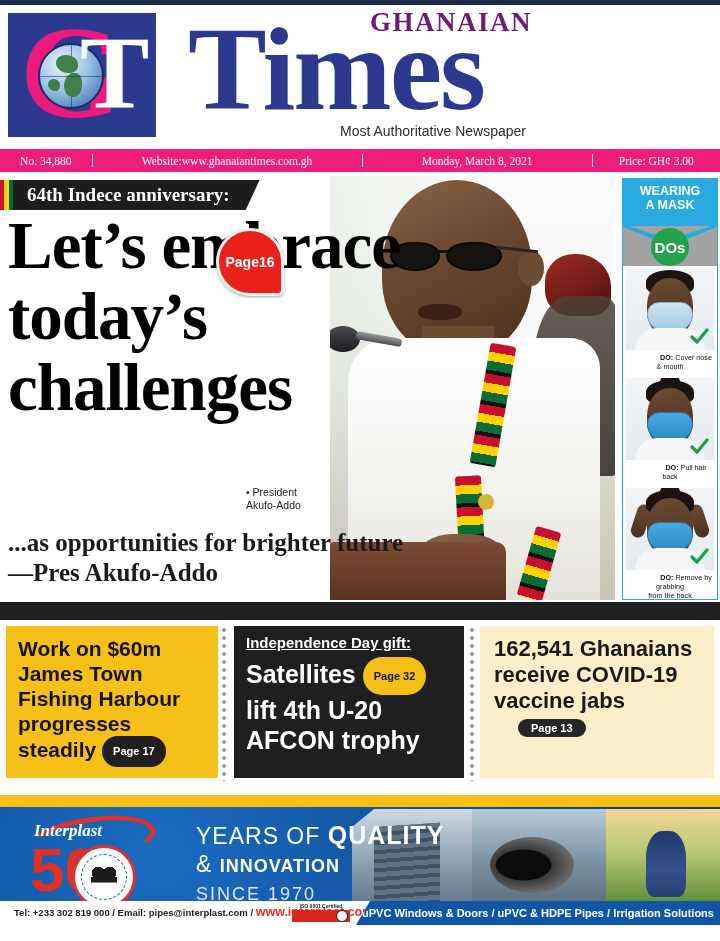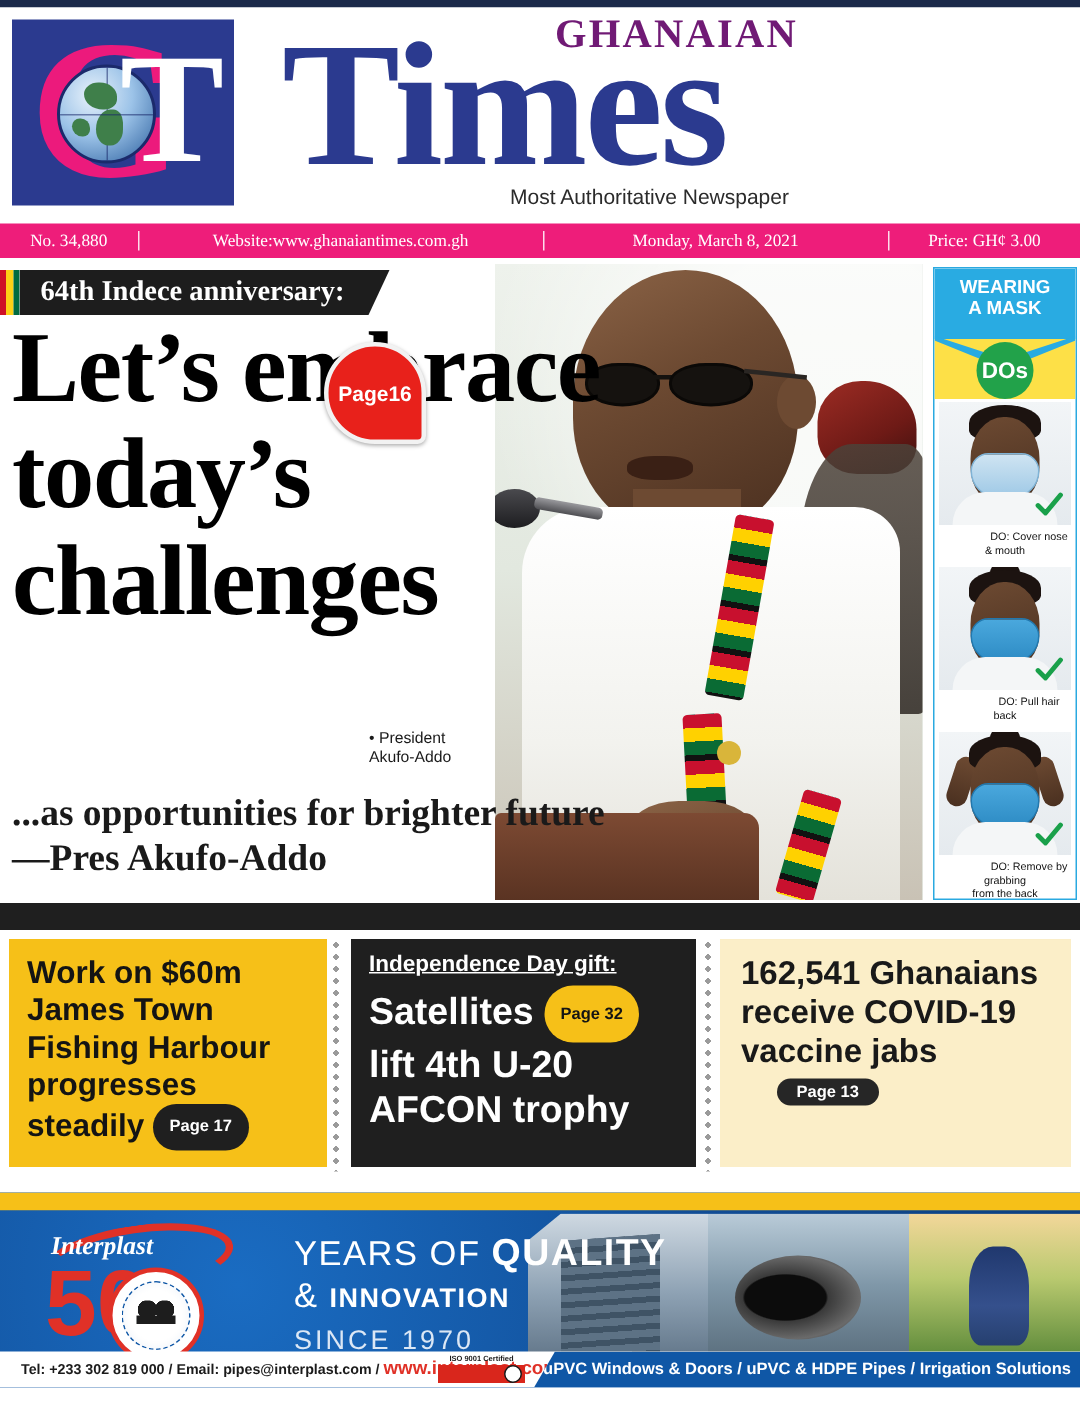--- a/index.html
+++ b/index.html
@@ -430,21 +430,21 @@
     font-weight: bold;
     font-size: 12.5px;
     line-height: 14px;
     text-align: center;
     padding-top: 5px;
     white-space: pre-line;
   }
   .dos-wrap {
     position: relative;
     height: 40px;
-    background: #fde047;
+    background: #a3a3a3;
   }
   .dos-chev {
     position: absolute;
     left: 0; top: -2px;
     width: 100%; height: 22px;
     background: #29abe2;
     clip-path: polygon(0 0, 50% 70%, 100% 0, 100% 14%, 50% 100%, 0 14%);
   }
   .dos-badge {
     position: absolute;
@@ -536,21 +536,21 @@
   .check svg { display: block; }
   .mask-cap {
     margin-top: 3px;
     text-align: center;
     font-family: "Liberation Sans", sans-serif;
     font-size: 7.2px;
     line-height: 9px;
     color: #111111;
     white-space: pre-line;
   }
-  .mask-cap b { font-weight: normal; margin-left: 32px; }
+  .mask-cap b { font-weight: bold; margin-left: 32px; }
 
   
   .black-bar {
     position: absolute;
     left: 0; top: 602px;
     width: 720px; height: 18px;
     background: #1f1f1f;
   }
 
   

